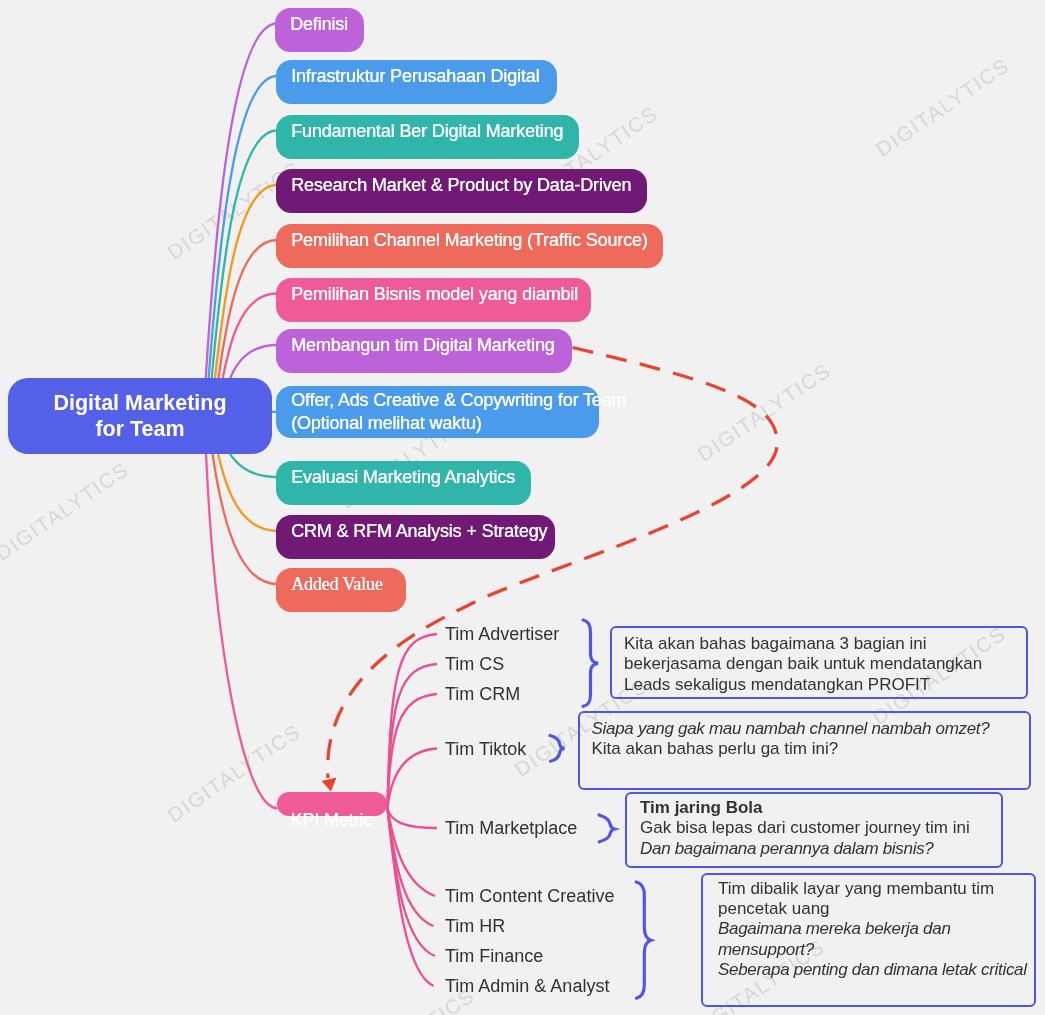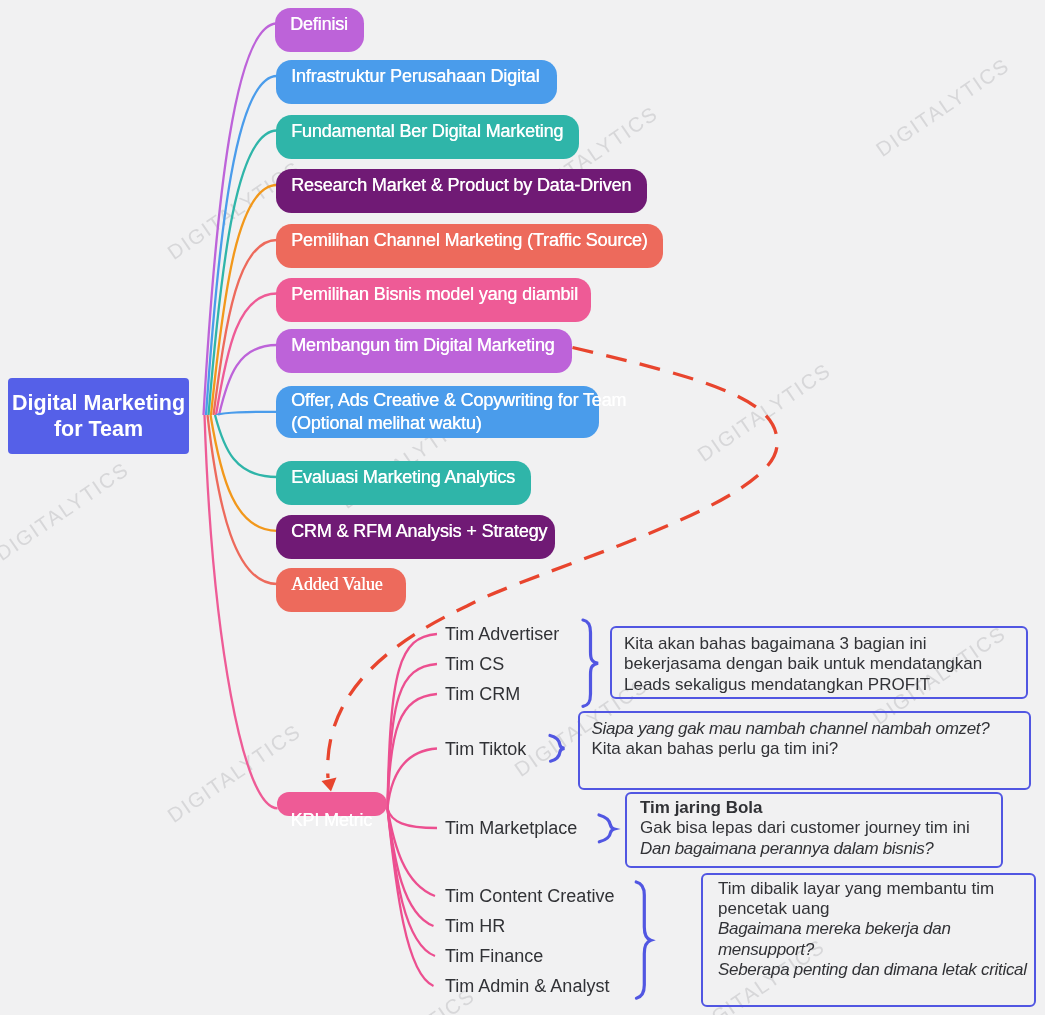--- a/index.html
+++ b/index.html
@@ -67,21 +67,21 @@
   </g>
 
   <g fill="none" stroke="#5156e2" stroke-width="3.2" stroke-linecap="round">
     <path d="M583,620 C589,621 590.5,625.5 590.5,632.5 L590.5,652 C590.5,659 591.5,661.8 598,663.3 C591.5,664.8 590.5,667.5 590.5,674.5 L590.5,694 C590.5,701 589,705.3 583,706.3"></path>
     <path d="M550,735.5 C556.5,737 559.5,741 560,745 C560.2,746.7 561.5,748 564.5,748.4 C561.5,748.8 560.2,750 560,751.7 C559.5,755.7 556.5,759.7 550.5,761.2"></path>
     <path d="M599,815 C606.5,817 610,821.5 610.5,825.3 C611,827.1 612,828.4 614.3,829 C612,829.6 611,830.8 610.5,832.6 C610,836.3 606.5,839.9 599.3,841.8"></path>
     <path d="M636.2,882 C642.5,883.5 644.3,888 644.3,895 L644.3,927 C644.3,934 645.5,938.5 650.8,940.3 C645.5,942.1 644.3,946.5 644.3,953.5 L644.3,985 C644.3,992 642.5,996.7 636.4,998.2"></path>
   </g>
 </svg>
 
-<div style="position:absolute;left:8px;top:378px;width:181px;height:76px;border-radius:4px;
+<div style="position:absolute;left:8px;top:378px;width:264px;height:76px;border-radius:20px;
      background:#5560e8;color:#fff;font-weight:bold;font-size:21.5px;line-height:26px;
      text-align:center;padding-top:12px;box-sizing:border-box;">Digital Marketing<br>for Team</div>
 
 <div class="node c-pur" style="left:275px;top:7.5px;width:89px;">Definisi</div>
 <div class="node c-blu" style="left:276px;top:60px;width:281px;">Infrastruktur Perusahaan Digital</div>
 <div class="node c-tea" style="left:276px;top:114.5px;width:303px;">Fundamental Ber Digital Marketing</div>
 <div class="node c-ora" style="left:276px;top:169px;width:371px;">Research Market &amp; Product by Data-Driven</div>
 <div class="node c-sal" style="left:276px;top:224px;width:387px;">Pemilihan Channel Marketing (Traffic Source)</div>
 <div class="node c-pnk" style="left:276px;top:277.5px;width:315px;">Pemilihan Bisnis model yang diambil</div>
 <div class="node c-pur" style="left:276px;top:329px;width:296px;">Membangun tim Digital Marketing</div>

